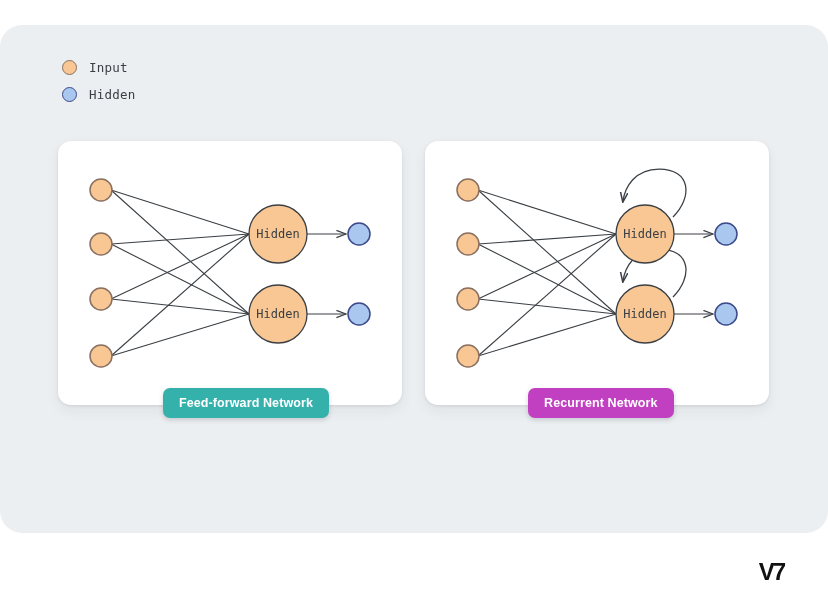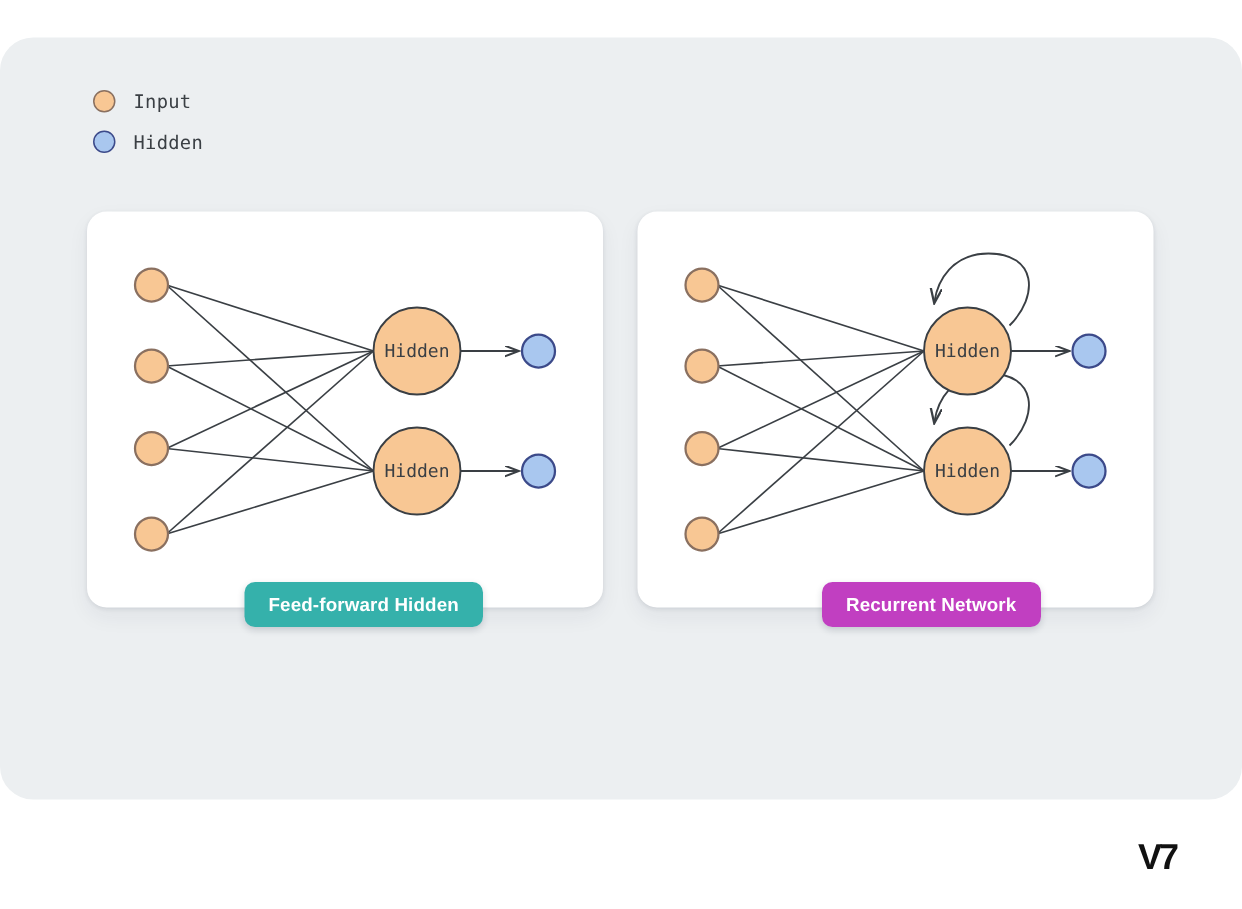--- a/index.html
+++ b/index.html
@@ -96,21 +96,21 @@
     padding: 0 16px;
     white-space: nowrap;
     box-shadow: 0 2px 5px rgba(30,40,60,.18);
     z-index: 6;
   }
   #badge-ff {
     left: 163px;
     background: #35b1ab;
   }
   #badge-rnn {
-    left: 548px;
+    left: 528px;
     background: #c13fc1;
   }
 
   
   #logo {
     position: absolute;
     right: 44px;
     bottom: 22px;
     font-size: 24px;
     font-weight: 900;
@@ -233,16 +233,16 @@
       <text class="node-text" x="220" y="177" text-anchor="middle">Hidden</text>
     </g>
 
     <g>
       <circle cx="301" cy="93" r="11" fill="#a9c7ef" stroke="#3c4a8a" stroke-width="1.5"></circle>
       <circle cx="301" cy="173" r="11" fill="#a9c7ef" stroke="#3c4a8a" stroke-width="1.5"></circle>
     </g>
   </svg>
 </div>
 
-<div class="badge" id="badge-ff">Feed-forward Hidden</div>
+<div class="badge" id="badge-ff">Feed-forward Network</div>
 <div class="badge" id="badge-rnn">Recurrent Network</div>
 
 <div id="logo">V7</div>
 
 </body></html>

